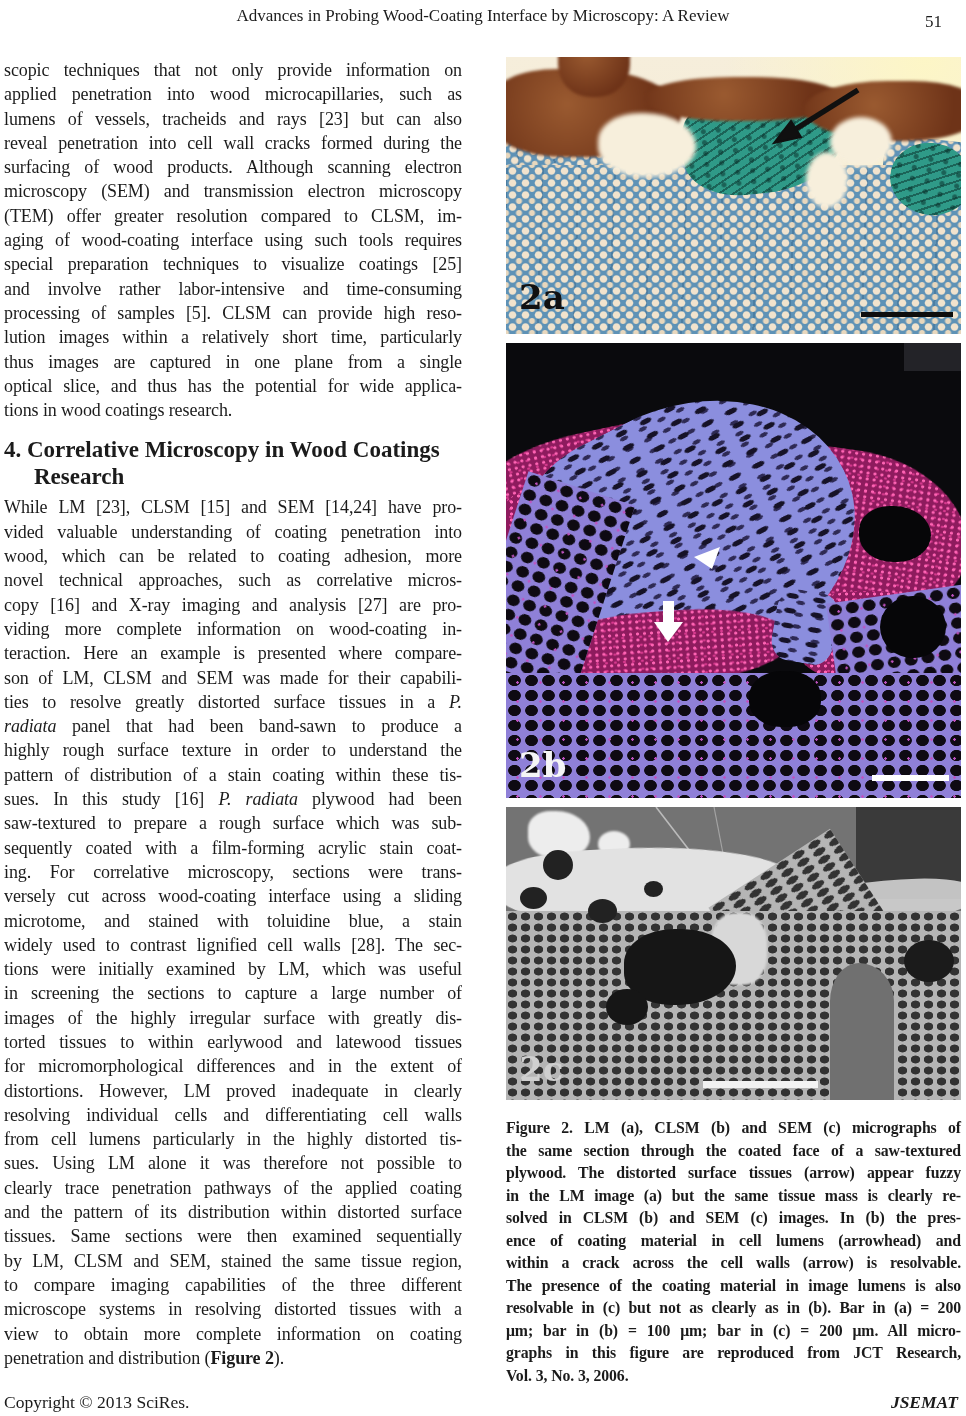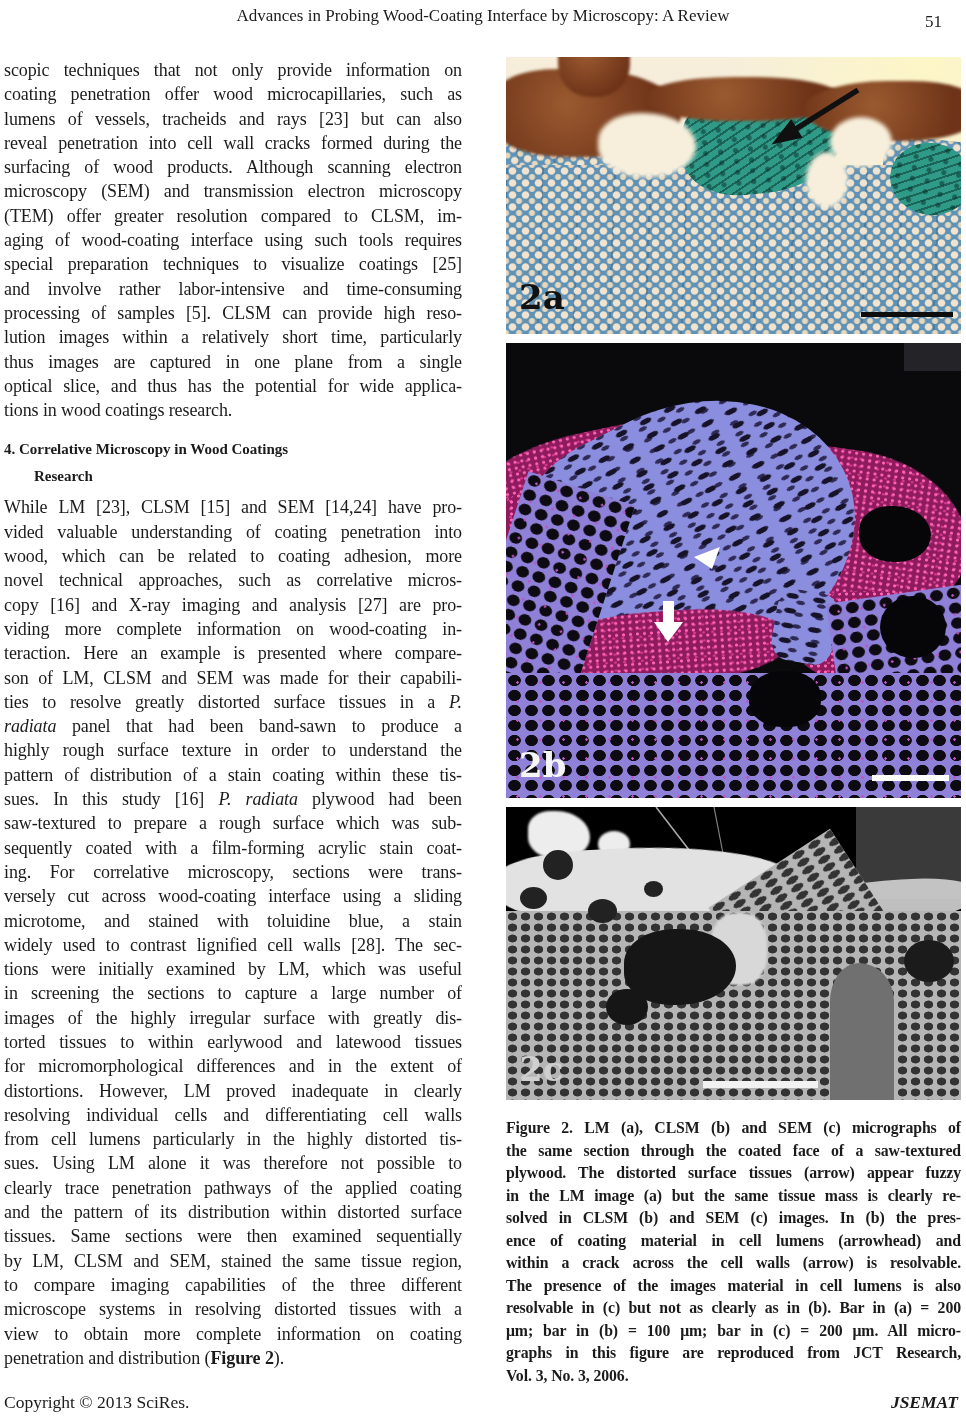--- a/index.html
+++ b/index.html
@@ -13,21 +13,21 @@
 
   
   .columns{position:absolute;top:57px;left:4px;display:flex;gap:44px;}
   .col-left{width:458px;padding-top:1px;}
   .col-right{width:455px;}
 
   .para .line{font-size:18px;line-height:24.3px;text-align:justify;text-align-last:justify;
               letter-spacing:-0.1px;}
   .para .line.last{text-align-last:left;}
 
-  .heading{margin:14px 0 5px 0;font-weight:bold;font-size:15px;line-height:27px;}
+  .heading{margin:14px 0 5px 0;font-weight:bold;font-size:23px;line-height:27px;}
   .heading .line{text-align:left;text-align-last:left;}
   .heading .line.indent{padding-left:30px;}
 
   .caption{margin-top:17px;font-weight:bold;}
   .caption .line{font-size:15.8px;line-height:22.55px;text-align:justify;text-align-last:justify;
                  letter-spacing:-0.1px;}
   .caption .line.last{text-align-last:left;}
 
   
   .ftr{position:absolute;left:4px;right:8px;top:1392px;display:flex;justify-content:space-between;
@@ -106,21 +106,21 @@
   .b-c-wedge{left:-15px;top:140px;width:112px;height:225px;transform:rotate(18deg);}
   .b-c-right{left:328px;top:250px;width:145px;height:125px;transform:rotate(-8deg);}
   .b-hole{background:#060608;}
   .b-h1{left:353px;top:163px;width:72px;height:56px;border-radius:45% 55% 50% 50%;}
   .b-h2{left:374px;top:253px;width:66px;height:62px;border-radius:50%;}
   .b-h3{left:243px;top:328px;width:72px;height:56px;border-radius:45%;}
   #fig2b .fig-label{color:#f5f5f5;bottom:16px;}
   #fig2b .scalebar{right:12px;bottom:17px;width:77px;height:6px;background:#ffffff;}
 
   
-  #fig2c{height:293px;margin-bottom:0;background:#000000;}
+  #fig2c{height:293px;margin-bottom:0;background:#737373;}
   .c-panelR{left:350px;top:0;width:105px;height:92px;background:#3a3a3a;}
   .c-white{background:#ededed;filter:blur(1px);}
   .c-w1{left:22px;top:4px;width:62px;height:48px;border-radius:40% 60% 50% 50%;}
   .c-w2{left:92px;top:24px;width:32px;height:26px;border-radius:50%;}
   .c-band{left:-10px;top:40px;width:305px;height:76px;background:#e2e2e2;border-radius:30% 60% 40% 50%;
           transform:rotate(-3deg);filter:blur(.5px);}
   .c-band2{left:248px;top:76px;width:220px;height:44px;background:#cfcfcf;border-radius:40%;
            transform:rotate(-6deg);opacity:.92;}
   .c-tongue{left:205px;top:106px;width:56px;height:72px;background:#d8d8d8;filter:blur(1px);
             border-radius:40%;}
@@ -151,21 +151,21 @@
   <div class="hdr">
     <div class="hdr-title">Advances in Probing Wood-Coating Interface by Microscopy: A Review</div>
     <div class="hdr-page">51</div>
   </div>
 
   <div class="columns">
 
     <div class="col-left">
       <div class="para">
           <div class="line">scopic techniques that not only provide information on</div>
-          <div class="line">coating penetration offer wood microcapillaries, such as</div>
+          <div class="line">applied penetration into wood microcapillaries, such as</div>
           <div class="line">lumens of vessels, tracheids and rays [23] but can also</div>
           <div class="line">reveal penetration into cell wall cracks formed during the</div>
           <div class="line">surfacing of wood products. Although scanning electron</div>
           <div class="line">microscopy (SEM) and transmission electron microscopy</div>
           <div class="line">(TEM) offer greater resolution compared to CLSM, im-</div>
           <div class="line">aging of wood-coating interface using such tools requires</div>
           <div class="line">special preparation techniques to visualize coatings [25]</div>
           <div class="line">and involve rather labor-intensive and time-consuming</div>
           <div class="line">processing of samples [5]. CLSM can provide high reso-</div>
           <div class="line">lution images within a relatively short time, particularly</div>
@@ -289,21 +289,21 @@
       </div>
 
       <div class="caption">
           <div class="line">Figure 2. LM (a), CLSM (b) and SEM (c) micrographs of</div>
           <div class="line">the same section through the coated face of a saw-textured</div>
           <div class="line">plywood. The distorted surface tissues (arrow) appear fuzzy</div>
           <div class="line">in the LM image (a) but the same tissue mass is clearly re-</div>
           <div class="line">solved in CLSM (b) and SEM (c) images. In (b) the pres-</div>
           <div class="line">ence of coating material in cell lumens (arrowhead) and</div>
           <div class="line">within a crack across the cell walls (arrow) is resolvable.</div>
-          <div class="line">The presence of the images material in cell lumens is also</div>
+          <div class="line">The presence of the coating material in image lumens is also</div>
           <div class="line">resolvable in (c) but not as clearly as in (b). Bar in (a) = 200</div>
           <div class="line">μm; bar in (b) = 100 μm; bar in (c) = 200 μm. All micro-</div>
           <div class="line">graphs in this figure are reproduced from JCT Research,</div>
           <div class="line last">Vol. 3, No. 3, 2006.</div>
         </div>
     </div>
   </div>
 
   <div class="ftr">
     <span>Copyright © 2013 SciRes.</span>

